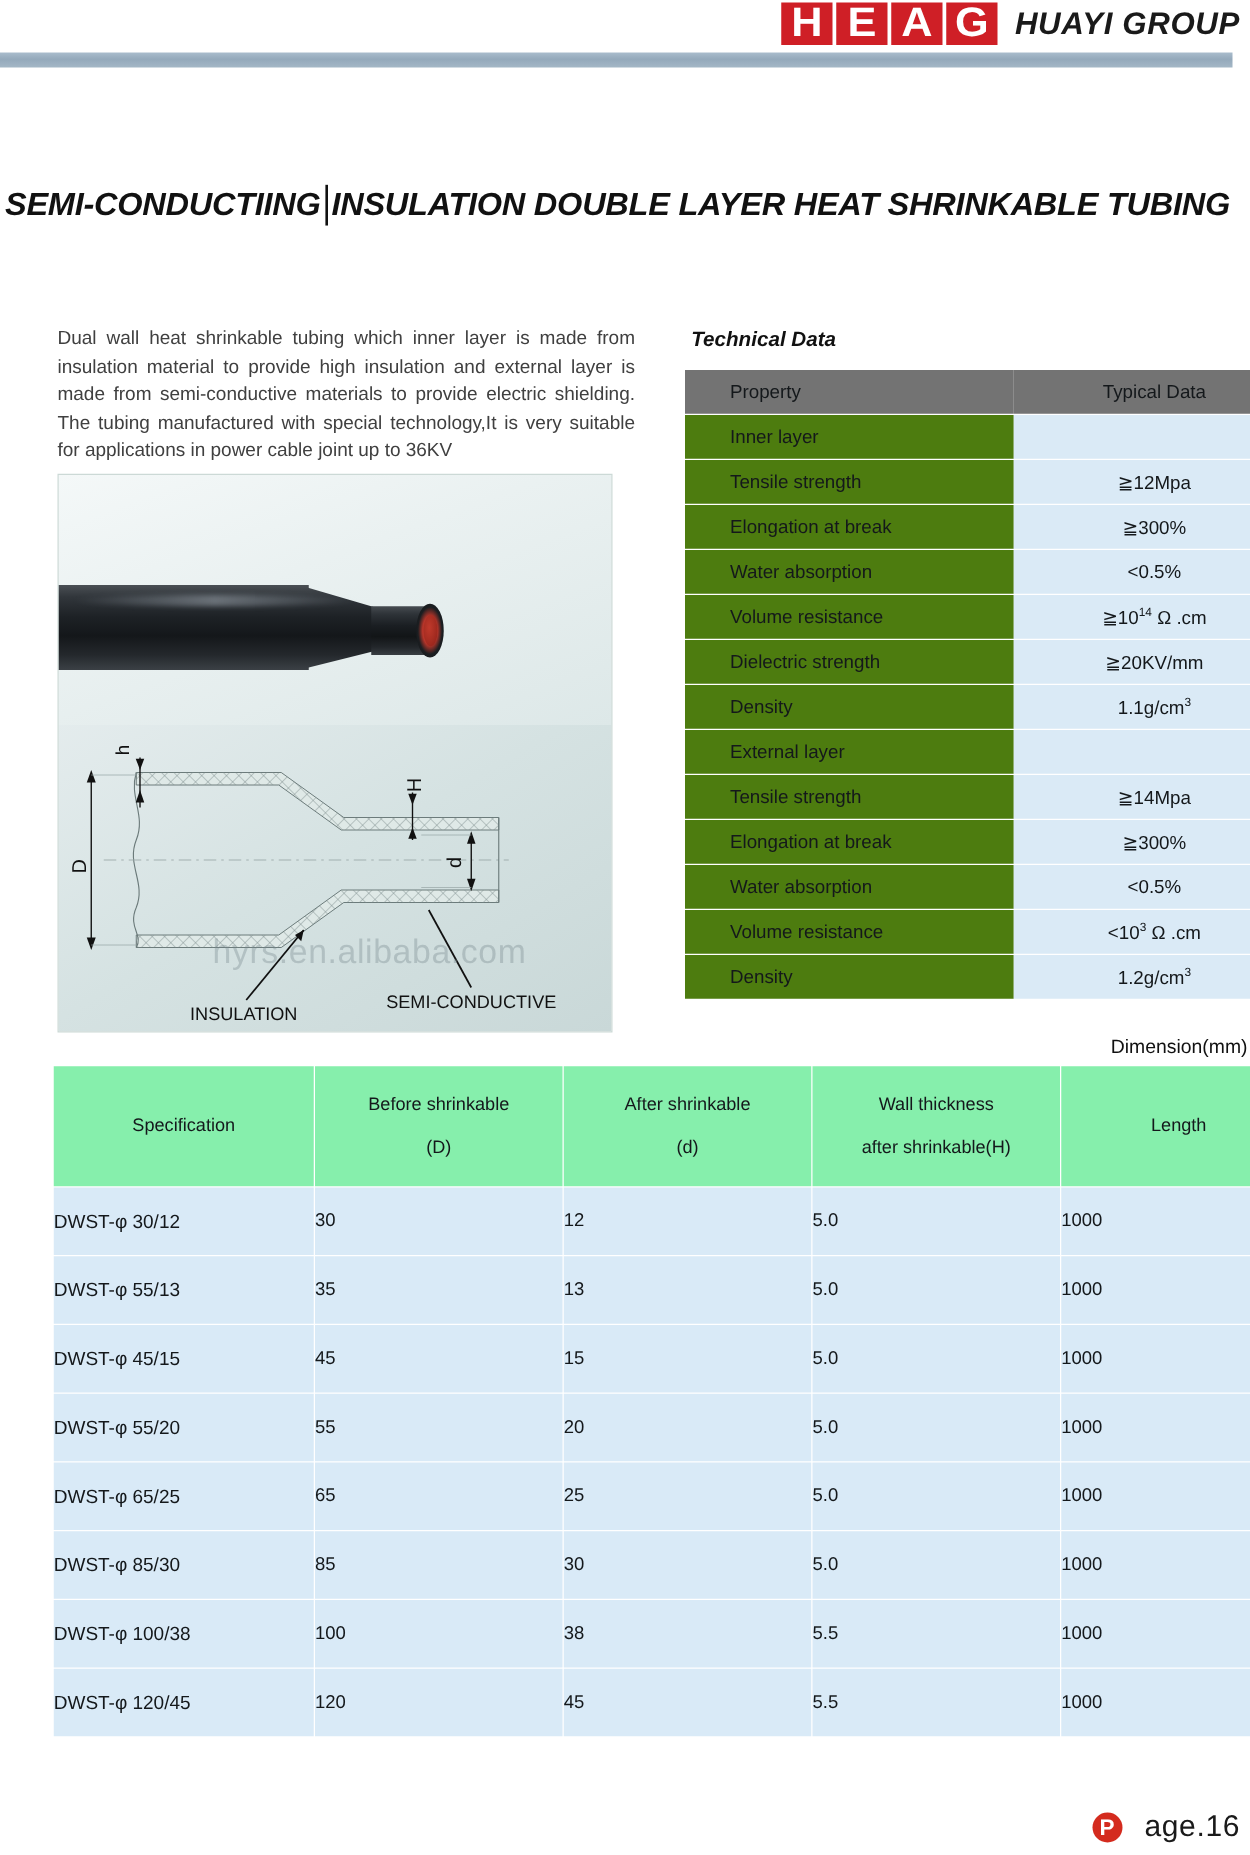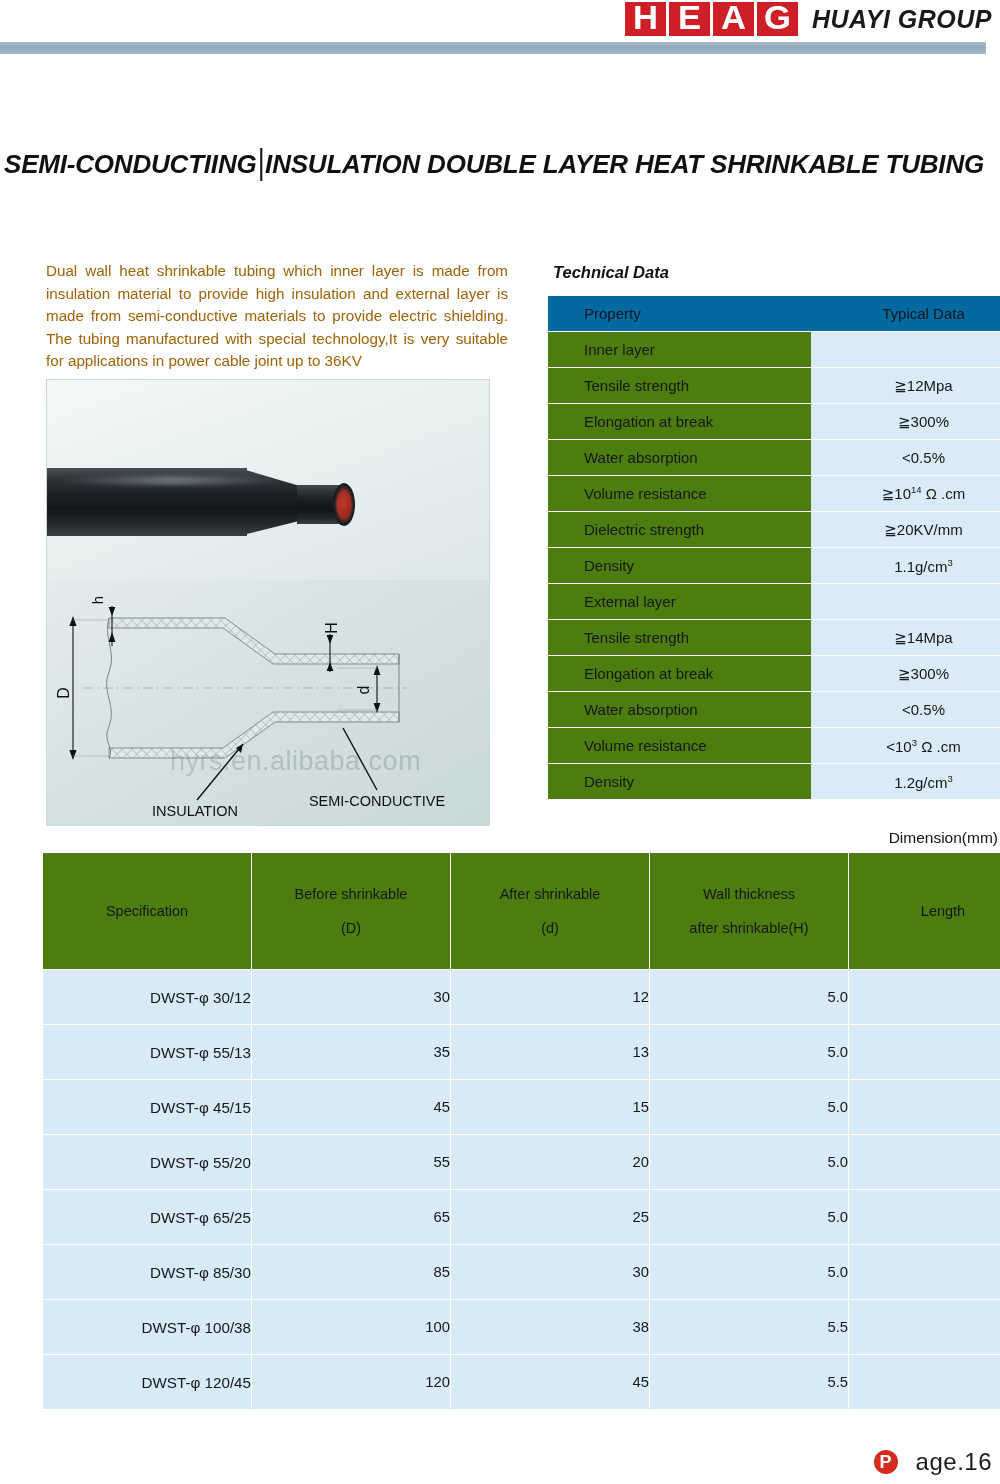--- a/index.html
+++ b/index.html
@@ -96,21 +96,21 @@
   }
 
   
   .intro {
     position: absolute;
     left: 46px;
     top: 260px;
     width: 462px;
     font-size: 15.2px;
     line-height: 22.6px;
-    color: #a16207;
+    color: #404040;
     text-align: justify;
   }
 
   
   .img-panel {
     position: absolute;
     left: 46px;
     top: 379px;
     width: 442px;
     height: 445px;
@@ -239,21 +239,21 @@
     background: #4d7c0f;
     padding-left: 36px;
   }
   .td-table .td-val {
     width: 225px;
     background: #daeaf6;
     text-align: center;
   }
   .td-table tr.head .td-prop,
   .td-table tr.head .td-val {
-    background: #0369a1;
+    background: #737373;
   }
   .td-table tr.head .td-val { text-align: center; }
   .td-table sup {
     font-size: 9.5px;
     vertical-align: super;
   }
 
   
   .dim-caption {
     position: absolute;
@@ -269,35 +269,35 @@
     position: absolute;
     left: 42px;
     top: 852px;
     width: 956px;
     border-collapse: separate;
     border-spacing: 1px;
     table-layout: fixed;
     background: #ffffff;
   }
   .dim-table th {
-    background: #4d7c0f;
+    background: #86efac;
     font-weight: normal;
     font-size: 14.5px;
     color: #14181b;
-    height: 116px;
+    height: 96px;
     padding: 0 4px;
     vertical-align: middle;
     line-height: 34px;
   }
   .dim-table td {
     background: #d9eaf7;
     font-size: 14.8px;
     color: #14181b;
     height: 54px;
-    text-align: right;
+    text-align: left;
     padding: 0;
   }
   .dim-table .col-spec { width: 200px; }
   .dim-table .col-d    { width: 190px; }
   .dim-table .col-dd   { width: 190px; }
   .dim-table .col-h    { width: 190px; }
   .dim-table .col-len  { width: 180px; }
   .dim-table td.spec-cell { font-size: 15.2px; }
   .hdr-sub { display: block; }
 

